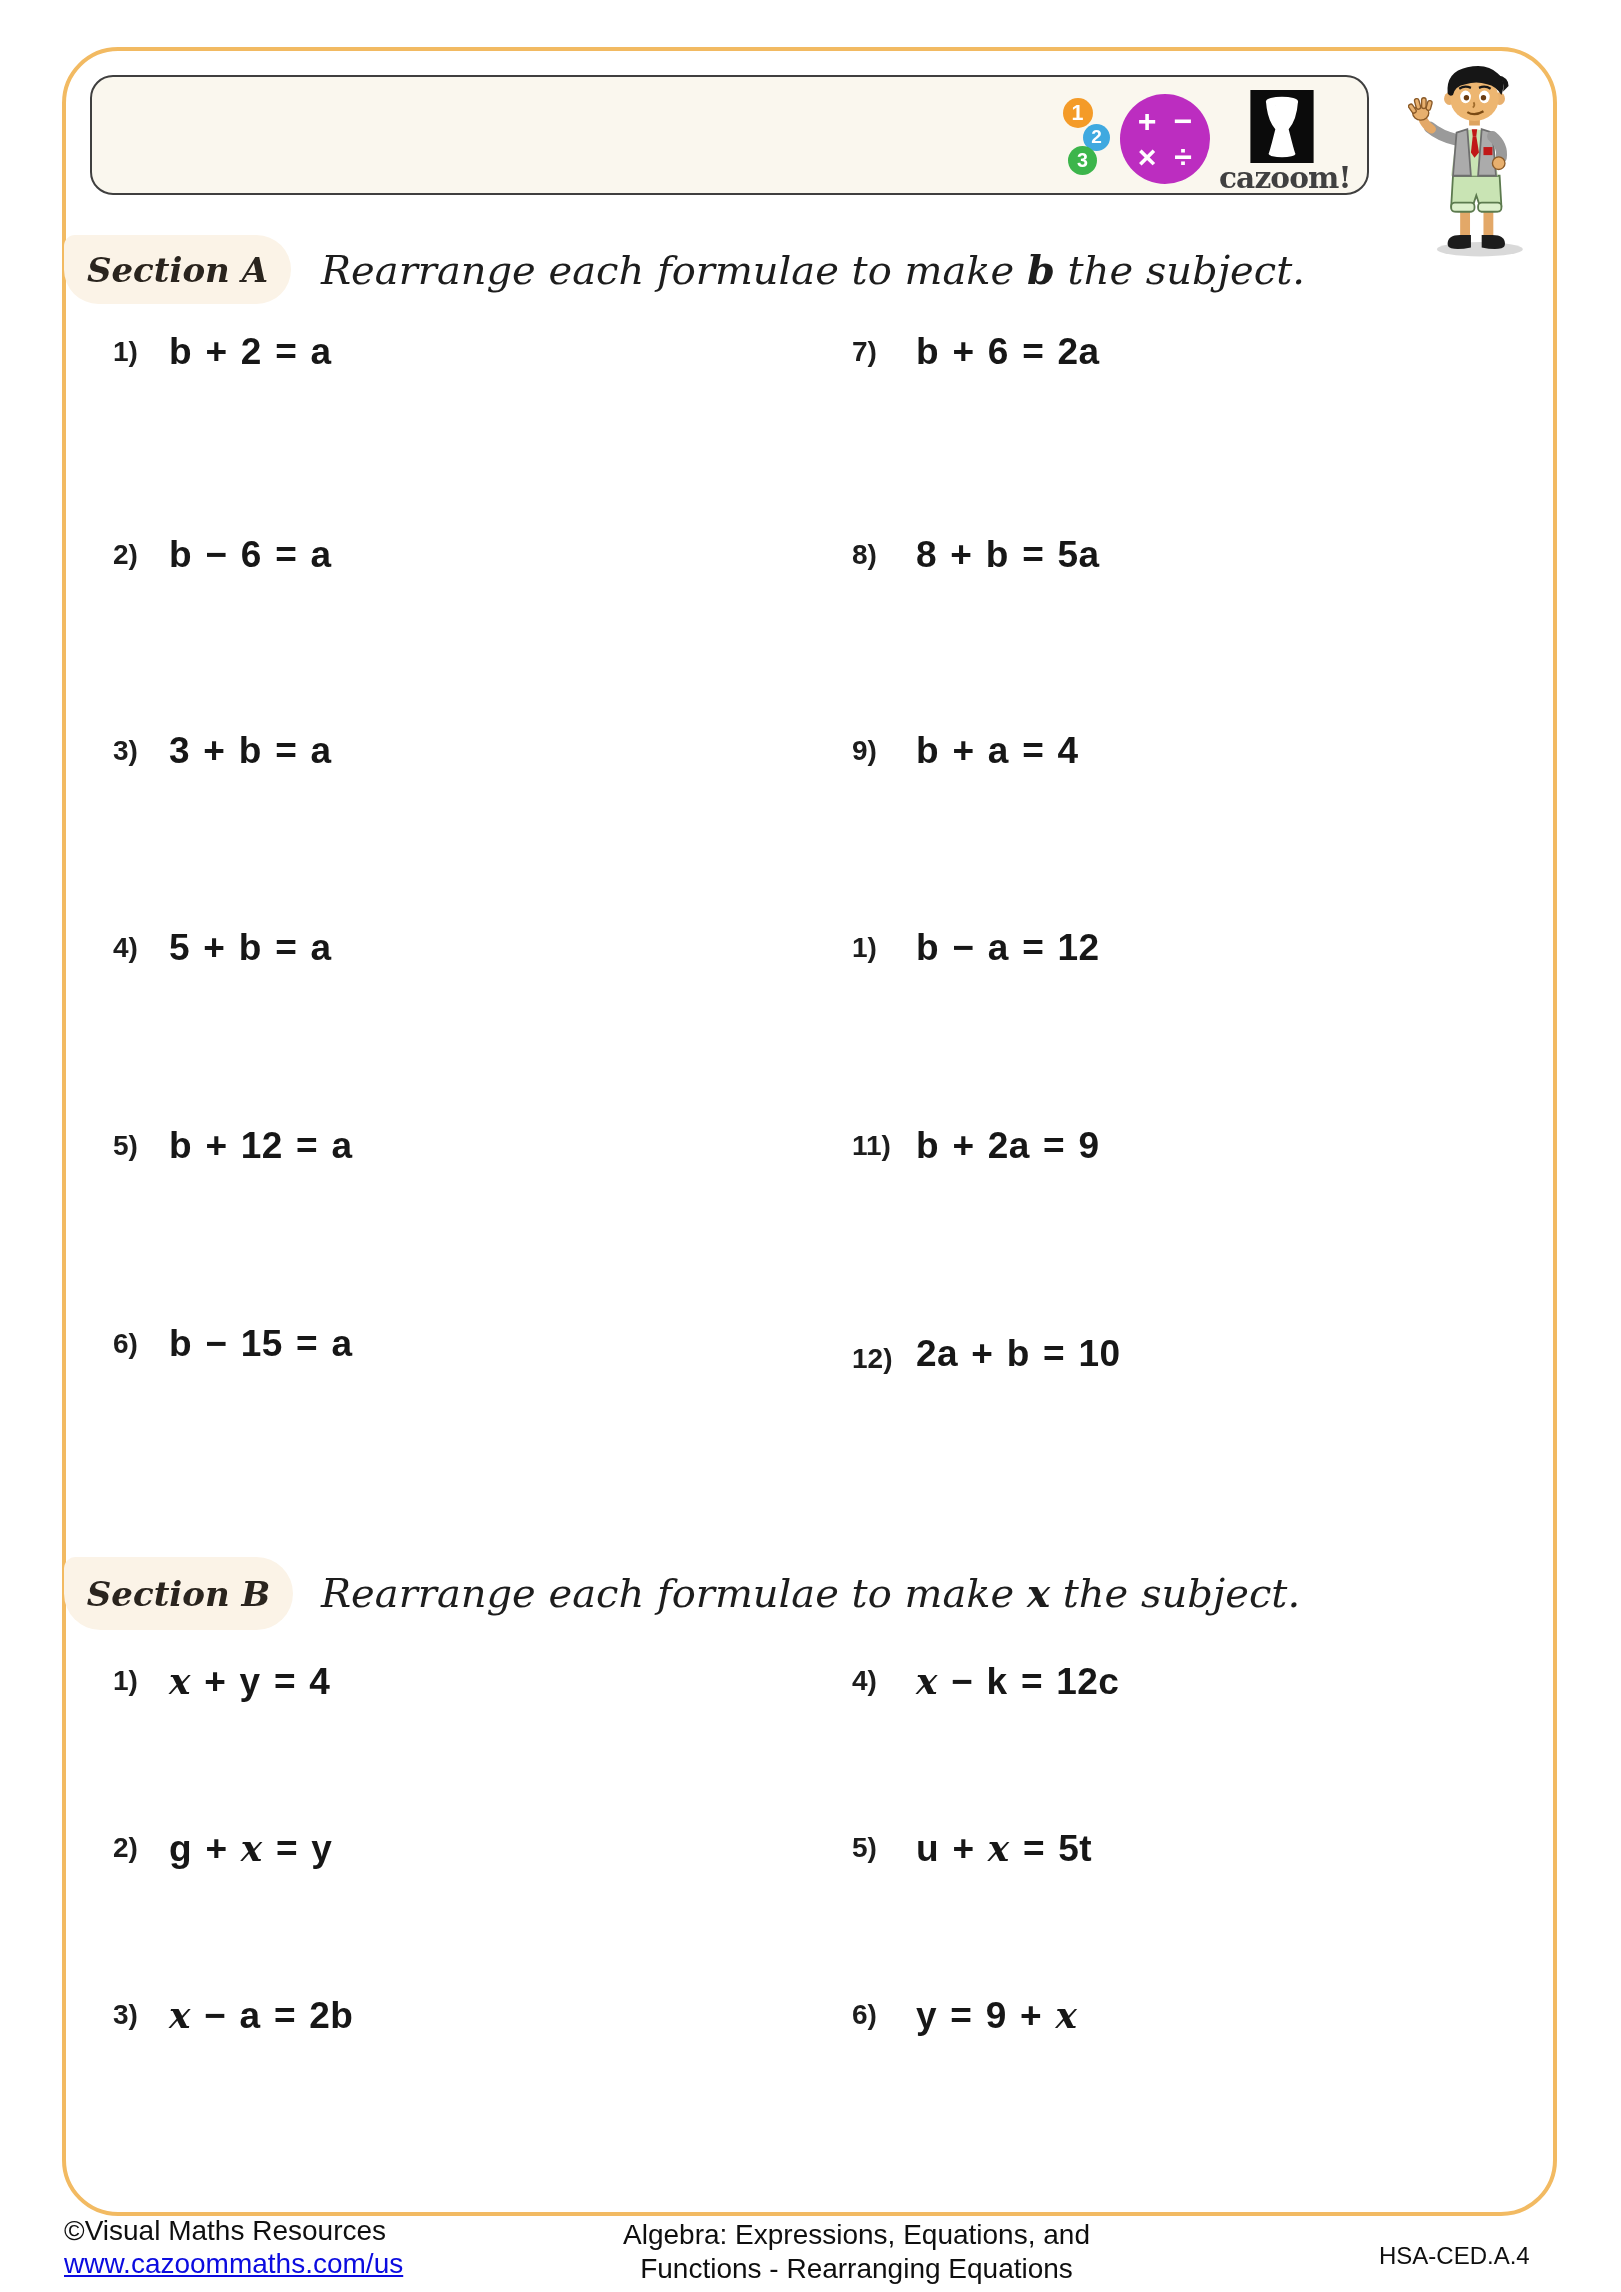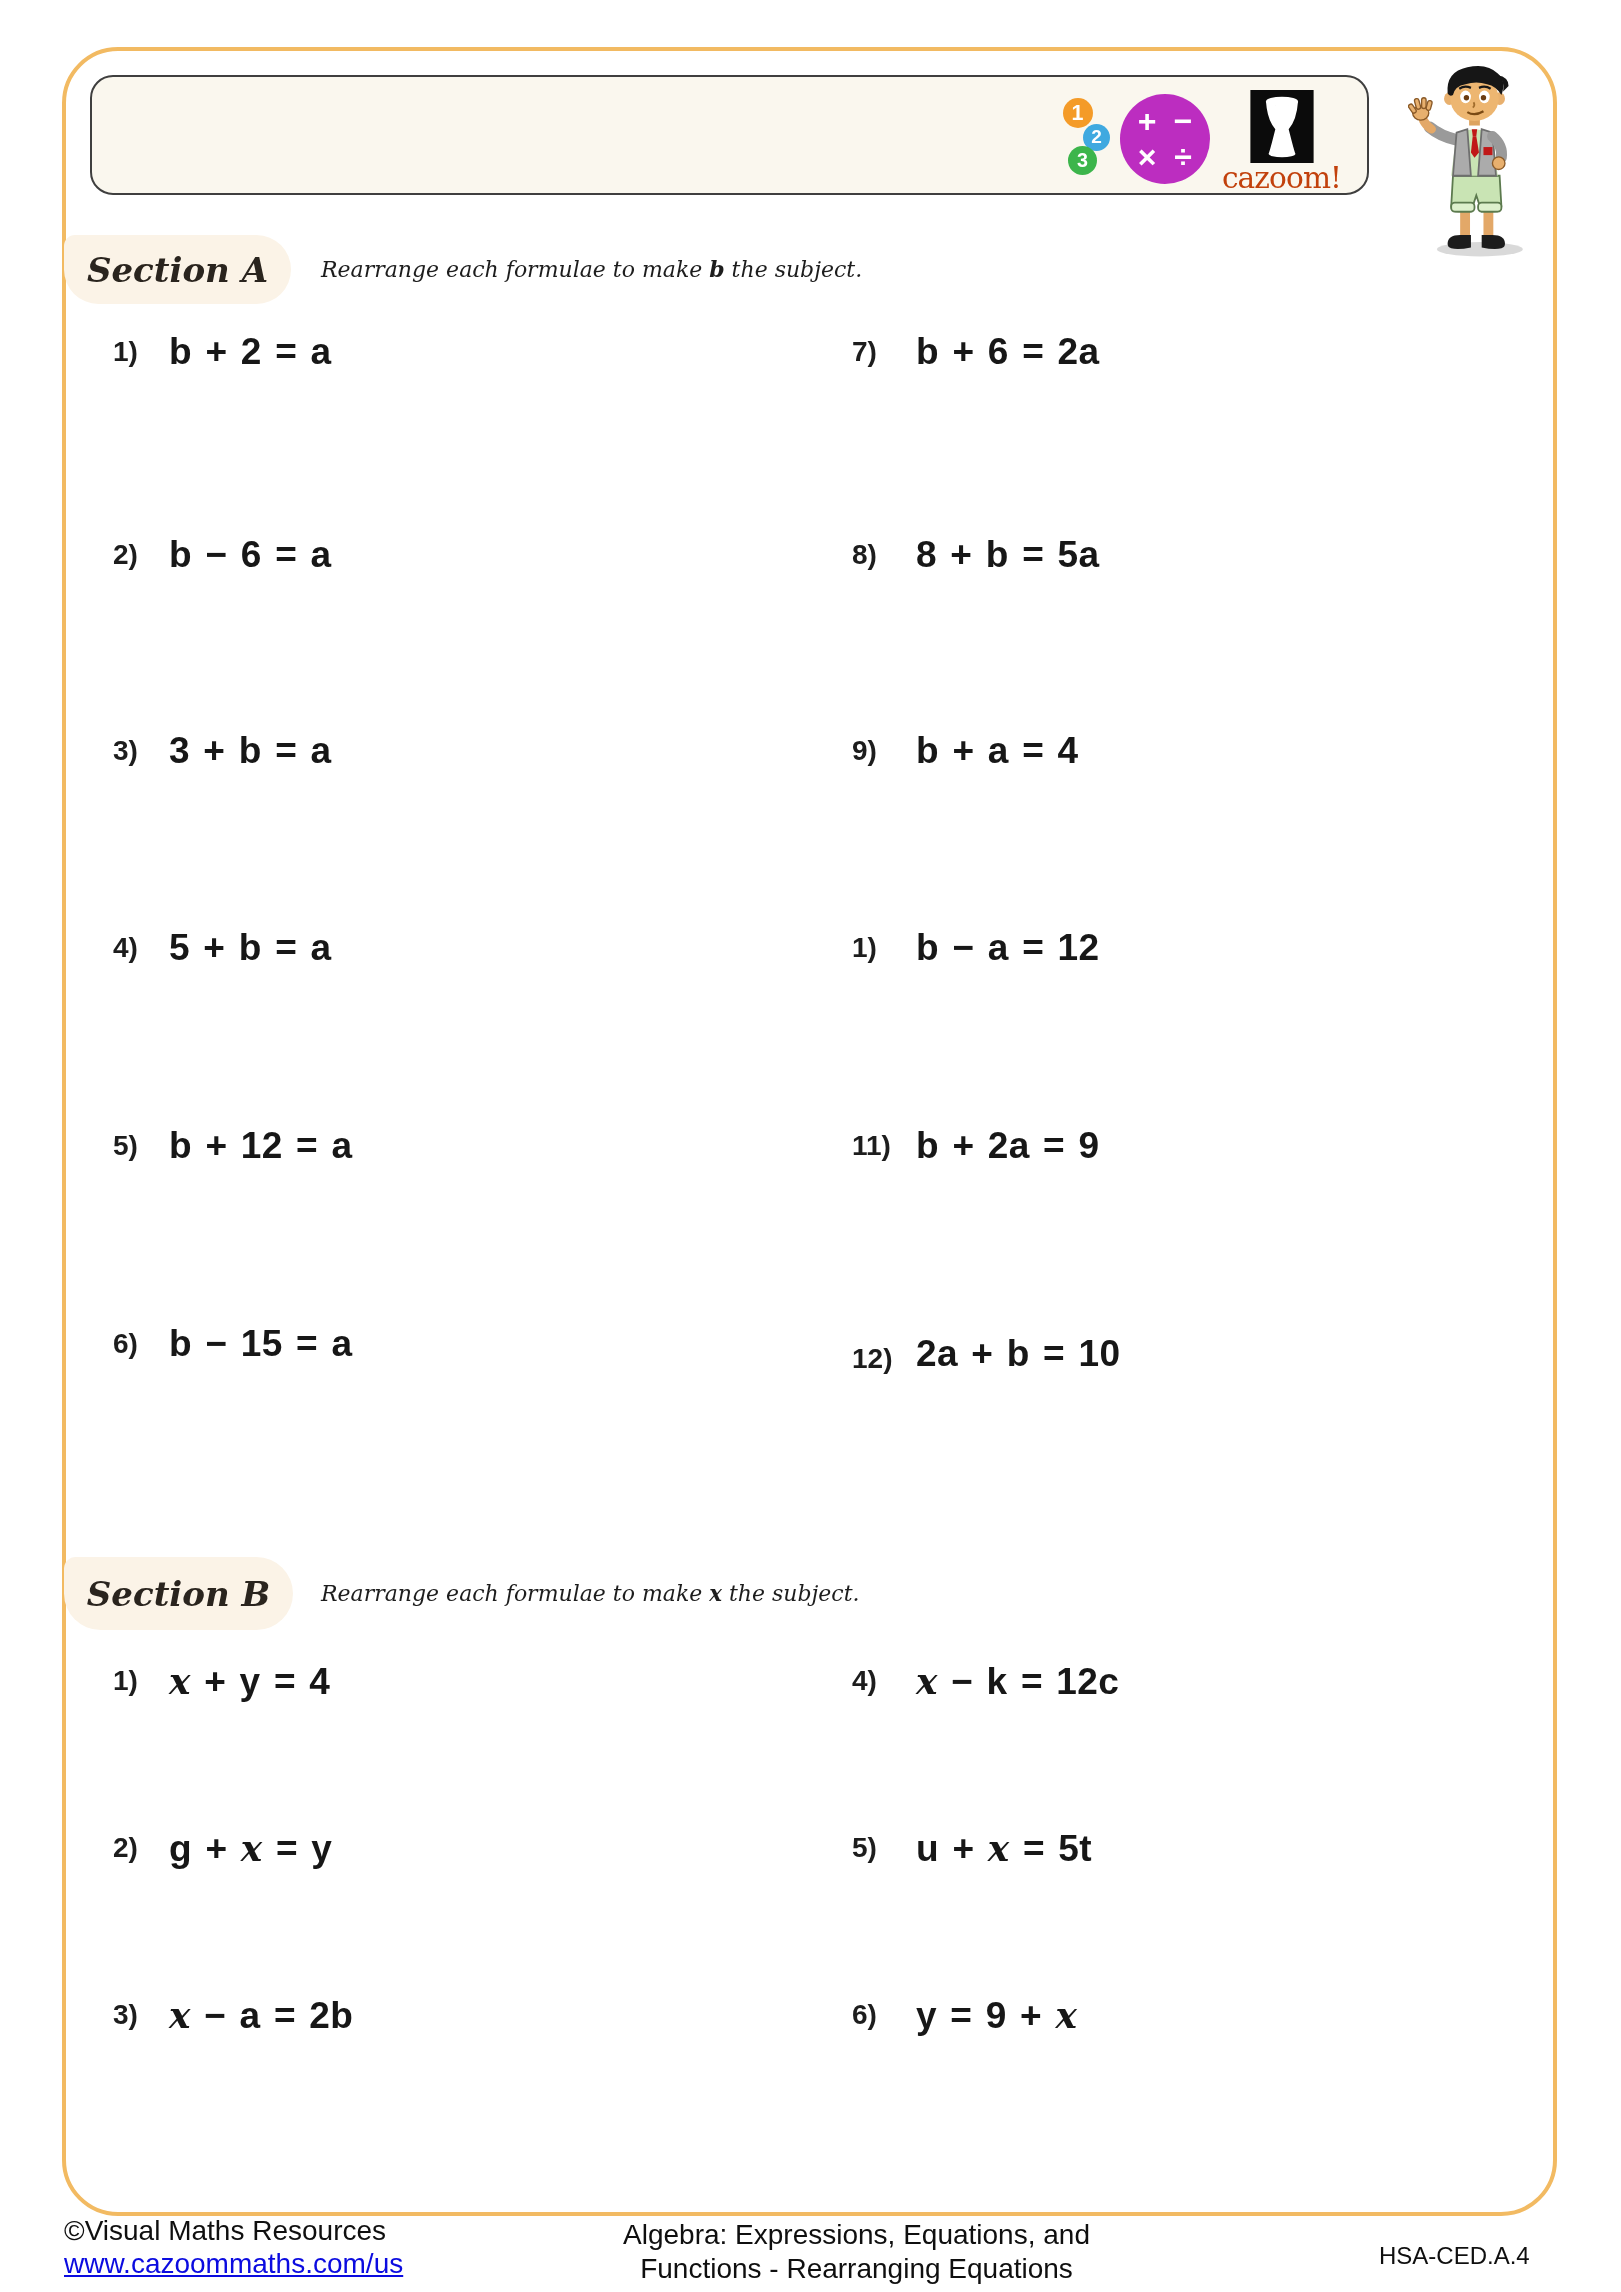--- a/index.html
+++ b/index.html
@@ -20,33 +20,33 @@
   .badge.b1{left:3.6px;top:1.8px;width:30px;height:30px;font-size:21.5px;}
   .badge.b2{left:24px;top:27px;width:27px;height:27px;font-size:19px;}
   .badge.b3{left:9px;top:49px;width:29px;height:29px;font-size:19.7px;}
   .hb-op{position:absolute;left:1028px;top:17px;width:90px;height:90px;border-radius:50%;
     display:grid;grid-template-columns:1fr 1fr;grid-template-rows:1fr 1fr;
     padding:9px;box-sizing:border-box;}
   .hb-op span{color:#fff;font-weight:bold;font-size:32px;line-height:1;
     display:flex;align-items:center;justify-content:center;}
   .hb-logo{position:absolute;left:1127px;top:12.5px;width:125px;text-align:center;}
   .hb-logo .square{width:64px;height:73px;margin:0 auto;display:block;}
-  .hb-logo .logotext{font-family:"DejaVu Serif",serif;font-weight:normal;font-size:29.6px;
-    line-height:30px;color:#c2410c;letter-spacing:-0.9px;}
+  .hb-logo .logotext{font-family:"DejaVu Serif",serif;font-weight:bold;font-size:29.6px;
+    line-height:30px;color:#404040;letter-spacing:-0.9px;}
 
   .boy{position:absolute;left:1408px;top:61px;width:133px;height:199px;}
 
   
   .sec-label{position:absolute;left:64px;background:#FBF3E7;
     border-radius:12.5px 39px 39px 39px;display:flex;align-items:center;justify-content:center;
     font-family:"DejaVu Serif",serif;font-style:italic;font-weight:bold;font-size:34px;color:#2A241E;}
   .sec-label.a{top:235px;width:227px;height:69px;}
   .sec-label.b{top:1557px;width:229px;height:73px;font-style:italic;}
   .instruction{position:absolute;left:321px;font-family:"DejaVu Serif",serif;
-    font-style:italic;font-size:22px;color:#1d1d1d;line-height:39px;}
+    font-style:italic;font-size:40px;color:#1d1d1d;line-height:39px;}
   .instruction.a{top:250px;}
   .instruction.b{top:1574px;}
 
   
   .prob{position:absolute;height:54px;display:flex;align-items:center;}
   .pnum{font-size:28px;font-weight:bold;color:#1d1d1d;display:inline-block;}
   .prob.lc .pnum{width:56px;}
   .prob.rc .pnum{width:64px;}
   .peq{font-size:37px;font-weight:bold;color:#171717;word-spacing:2.7px;letter-spacing:0.4px;white-space:nowrap;}
   .vx{font-family:"DejaVu Serif",serif;font-style:italic;font-weight:bold;font-size:0.97em;}

